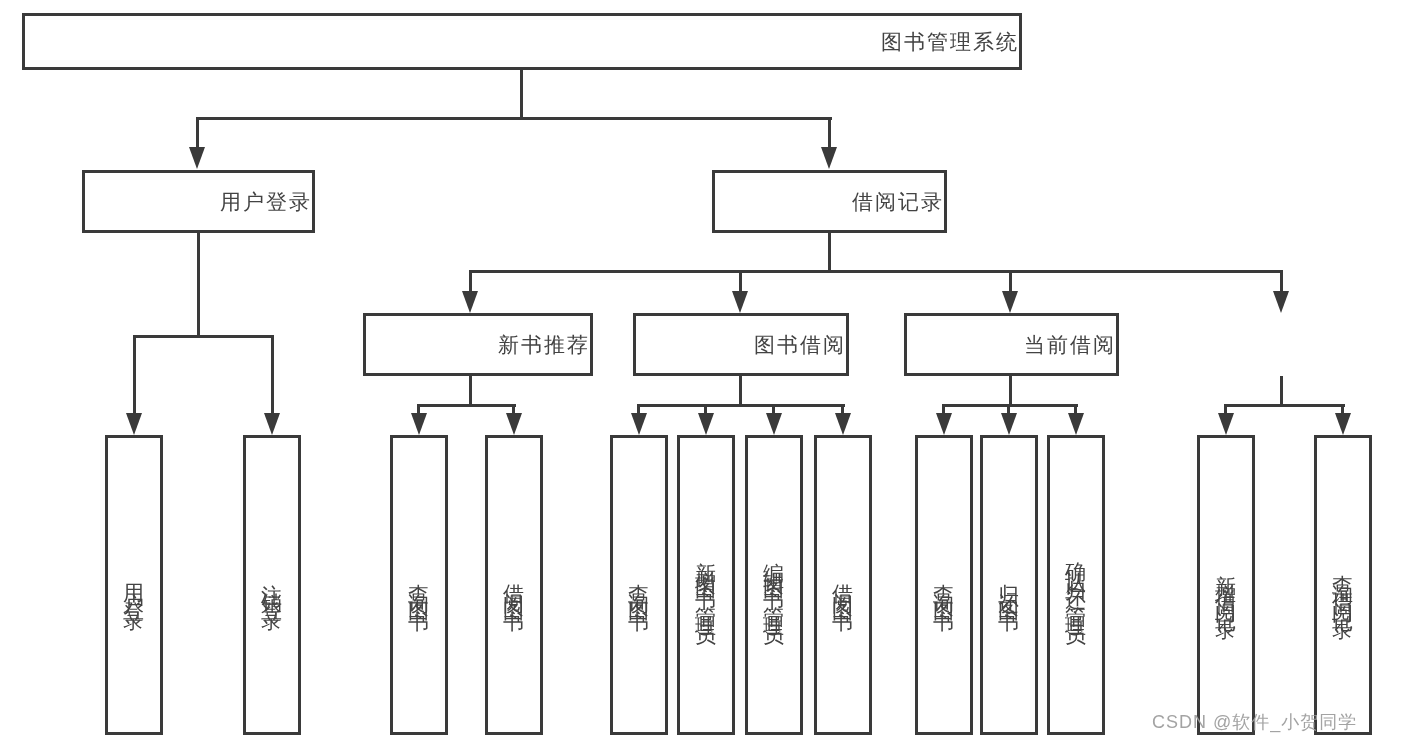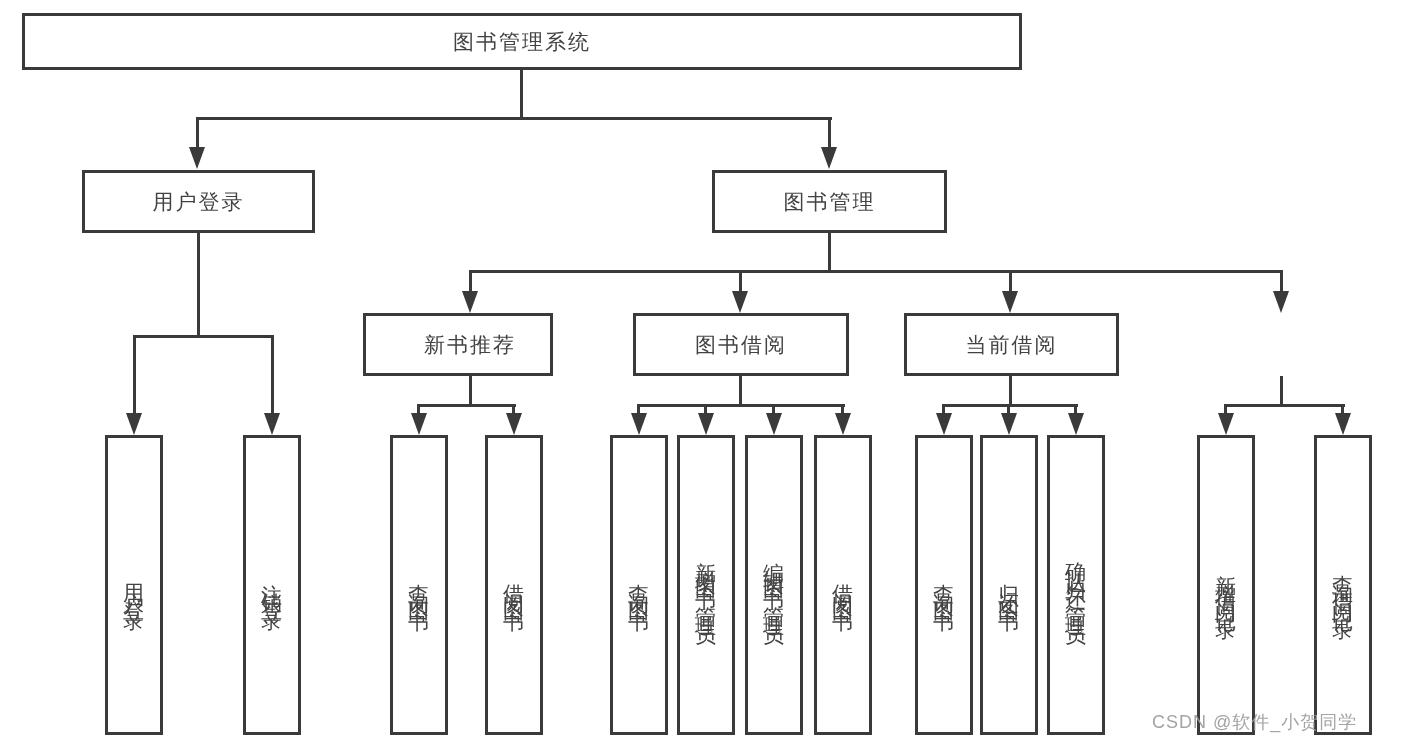--- a/index.html
+++ b/index.html
@@ -8,21 +8,21 @@
     --bg:#ffffff;
   }
   *{margin:0;padding:0;box-sizing:border-box;}
   html,body{width:1405px;height:747px;background:var(--bg);overflow:hidden;
     font-family:"Liberation Sans", sans-serif;}
   #chart{position:relative;width:1405px;height:747px;background:var(--bg);}
 
   
   .node{
     position:absolute;border:3px solid var(--line);background:#fff;
-    display:flex;align-items:center;justify-content:center;
+    display:flex;align-items:center;justify-content:flex-end;
     color:var(--text);font-size:21px;letter-spacing:2px;font-weight:500;
   }
   .leaf{
     position:absolute;border:3px solid var(--line);background:#fff;
     display:flex;align-items:center;justify-content:center;
     color:var(--text);
   }
   .leaf span{
     writing-mode:vertical-rl;text-orientation:mixed;
     font-size:21px;letter-spacing:9px;font-weight:500;line-height:1;
@@ -34,21 +34,21 @@
   .arrow{
     position:absolute;width:0;height:0;
     border-left:8px solid transparent;border-right:8px solid transparent;
     border-top:22px solid var(--line);
   }
 
   
   #node-root {left:22px;  top:13px;  width:1000px;height:57px;}
   #node-l2-0 {left:82px;  top:170px; width:233px; height:63px;}
   #node-l2-1 {left:712px; top:170px; width:235px; height:63px;}
-  #node-l3-0 {left:363px; top:313px; width:190px; height:63px;padding-left:24px;}
+  #node-l3-0 {left:363px; top:313px; width:230px; height:63px;padding-left:24px;}
   #node-l3-1 {left:633px; top:313px; width:216px; height:63px;}
   #node-l3-2 {left:904px; top:313px; width:215px; height:63px;}
   #node-l3-3 {left:1174px;top:313px; width:215px; height:63px;}
 
   #leaf-0 {left:105px; top:435px;width:58px;height:300px;}
   #leaf-1 {left:243px; top:435px;width:58px;height:300px;}
   #leaf-2 {left:390px; top:435px;width:58px;height:300px;}
   #leaf-3 {left:485px; top:435px;width:58px;height:300px;}
   #leaf-4 {left:610px; top:435px;width:58px;height:300px;}
   #leaf-5 {left:677px; top:435px;width:58px;height:300px;}
@@ -78,21 +78,21 @@
   <div class="hline" style="left:196px;top:117px;width:636px;"></div>
   <div class="vline" style="left:196px;top:117px;height:32px;"></div>
   <div class="vline" style="left:828px;top:117px;height:32px;"></div>
   <div class="arrow" style="left:189px;top:147px;"></div>
   <div class="arrow" style="left:821px;top:147px;"></div>
 
   <div class="node" id="node-l2-0">
     <span>用户登录</span>
   </div>
   <div class="node" id="node-l2-1">
-    <span>图书管理</span>
+    <span>借阅记录</span>
   </div>
 
   <div class="vline" style="left:197px;top:233px;height:104px;"></div>
   <div class="hline" style="left:133px;top:335px;width:141px;"></div>
   <div class="vline" style="left:133px;top:335px;height:82px;"></div>
   <div class="vline" style="left:271px;top:335px;height:82px;"></div>
   <div class="arrow" style="left:126px;top:413px;"></div>
   <div class="arrow" style="left:264px;top:413px;"></div>
 
   <div class="vline" style="left:828px;top:233px;height:40px;"></div>

